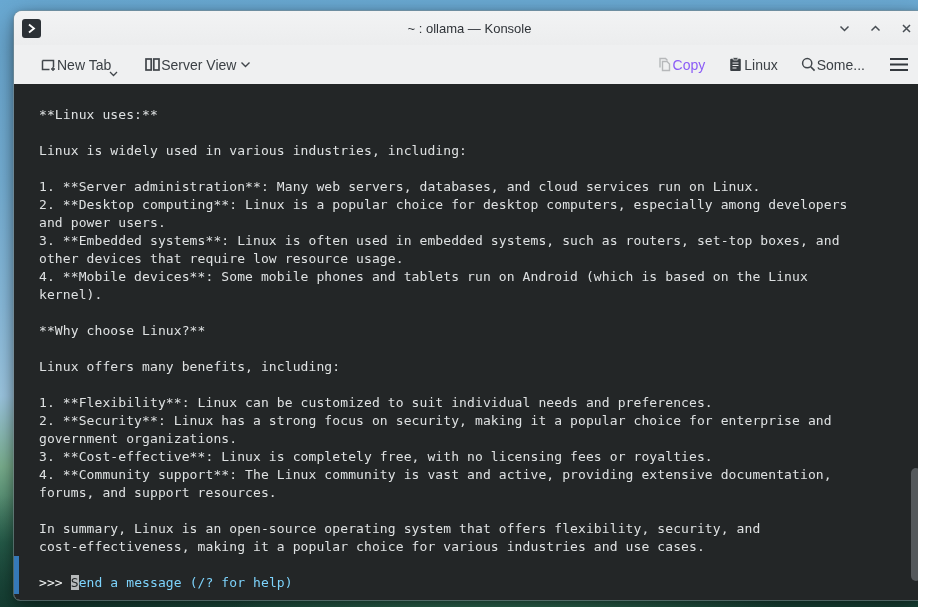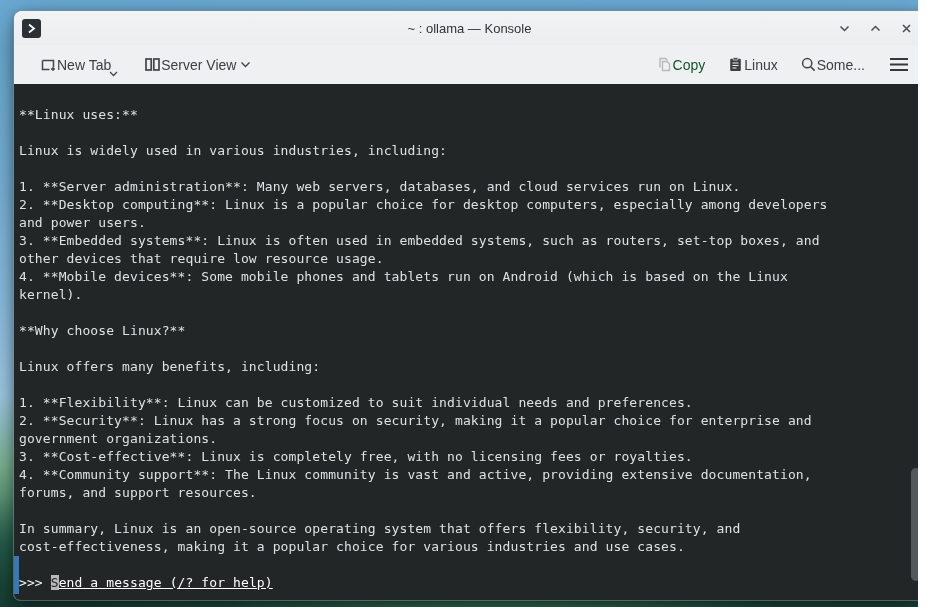--- a/index.html
+++ b/index.html
@@ -54,45 +54,46 @@
     display: flex; align-items: center;
     padding: 0 10px 0 20px;
   }
   .tb-btn {
     display: flex; align-items: center; 
     background: none; border: none; cursor: pointer;
     font-family: inherit; font-size: 14px; color: #3b4045;
     padding: 5px 6px; border-radius: 3px;
   }
   .tb-btn .lbl { line-height: 1; }
-  .tb-btn.disabled { color: #14532d; cursor: default; }
+  .tb-btn.disabled { color: #8b5cf6; cursor: default; }
   .newtab-caret { align-self: flex-end; margin-left: -2px; margin-bottom: -4px; }
   .tb-spacer { flex: 1; }
   .tb-right { display: flex; align-items: center; gap: 10px; }
   .menu-btn { padding: 5px 6px 5px 8px; }
 
   
   .terminal {
     flex: 1; position: relative;
     background: #232627;
     border-radius: 0 0 6px 6px;
     overflow: hidden;
     cursor: text;
   }
   .term-text {
     font-family: "DejaVu Sans Mono", "Liberation Mono", monospace;
     font-size: 13px; line-height: 18px;
     color: #dee1e2;
     padding: 22px 10px 0 5px;
     white-space: pre;
+    margin-left: 20px;
   }
   .term-line { height: 18px; letter-spacing: 0.1px; }
   .prompt-symbol { color: #f2f4f4; }
   .block-cursor { background: #b7babb; color: #232627; }
-  .prompt-placeholder { color: #ffffff; text-decoration: underline; }
+  .prompt-placeholder { color: #7dd3fc; }
 
   .new-lines-indicator {
     position: absolute; left: 0; top: 472px; width: 5px; height: 38px;
     background: #3579b8;
   }
   .scrollbar-thumb {
     position: absolute; right: 4px; top: 384px; width: 10px; height: 113px;
     background: #54585b; border-radius: 5px; cursor: pointer;
   }
 

